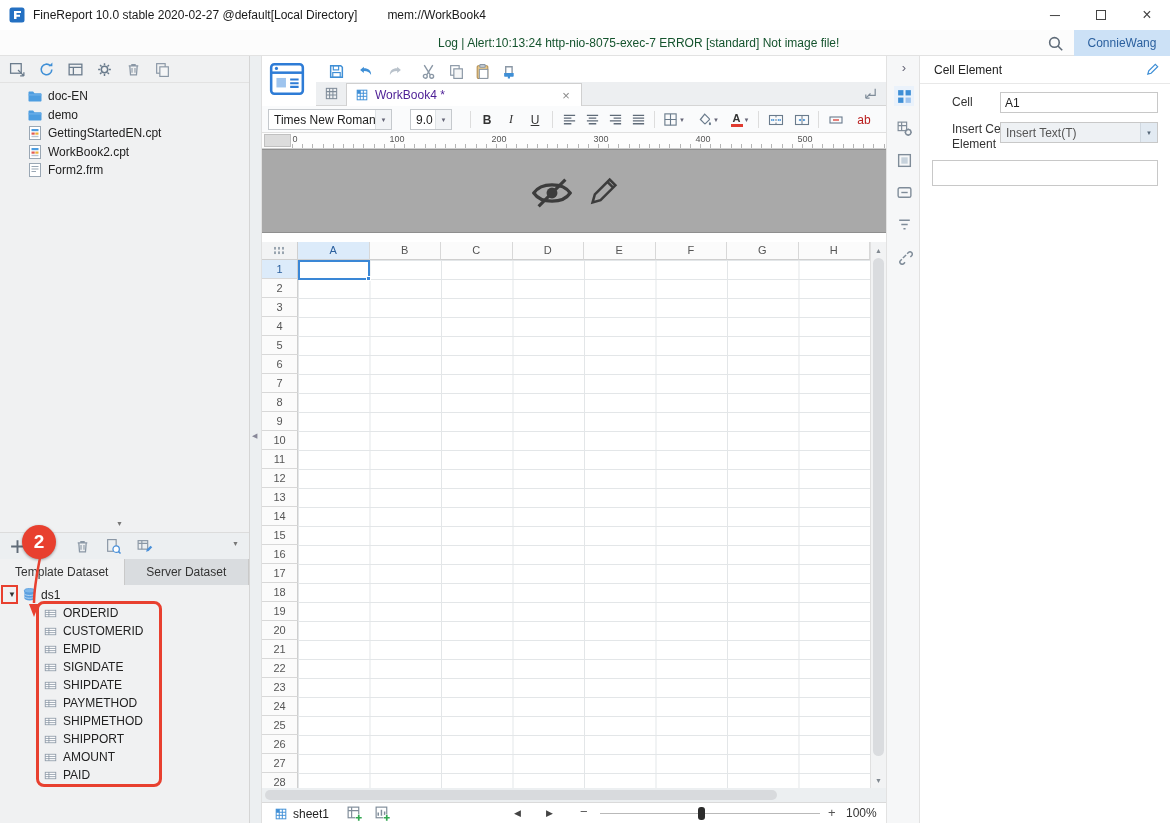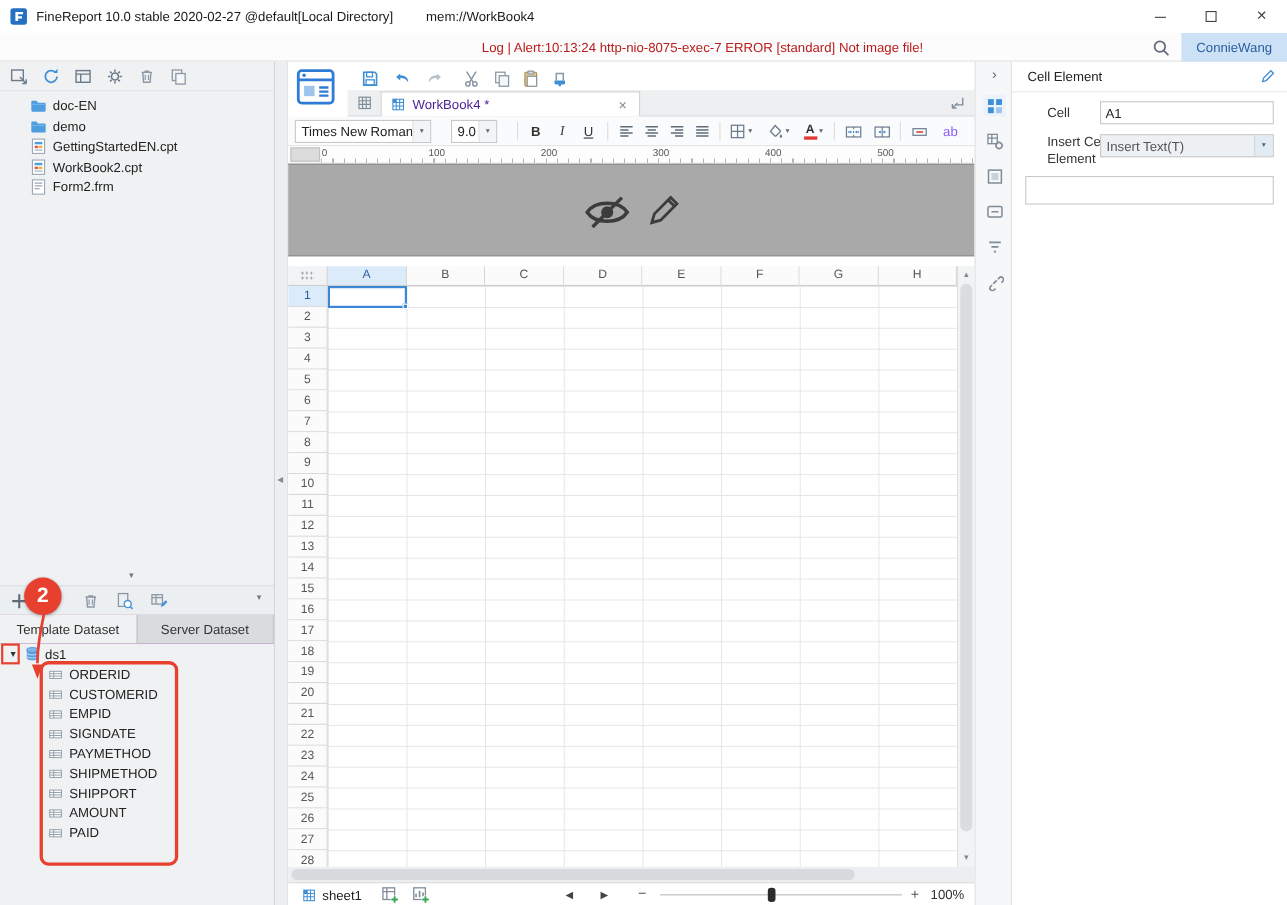--- a/index.html
+++ b/index.html
@@ -15,21 +15,21 @@
 .tb-title{margin-left:8px;color:#1a1a1a}
 .tb-doc{margin-left:30px;color:#1a1a1a}
 .tb-controls{margin-left:auto;display:flex;height:30px}
 .tb-btn{width:46px;height:30px;display:flex;align-items:center;justify-content:center;color:#444;font-size:14px;cursor:default}
 .maxbox{width:10px;height:10px;border:1px solid #444;display:inline-block}
 
 
 .menubar{position:absolute;left:0;top:30px;width:1170px;height:26px;background:#fcfcfc;border-bottom:1px solid #e2e2e2;display:flex;align-items:center;z-index:5}
 .menu-items{display:flex;height:100%}
 .menu-item{padding:0 15px;line-height:26px;color:#1a1a1a}
-.alert-text{position:absolute;left:438px;top:0;line-height:26px;color:#b91c1c;white-space:nowrap}
+.alert-text{position:absolute;left:438px;top:0;line-height:26px;color:#14532d;white-space:nowrap}
 .search-btn{position:absolute;right:106px;top:5px}
 .user-chip{position:absolute;right:0;top:0;width:96px;height:26px;background:#cce1f6;color:#2a5f9e;display:flex;align-items:center;justify-content:center}
 
 
 .left-panel{position:absolute;left:0;top:56px;width:250px;height:767px;background:#f0f1f2;border-right:1px solid #d5d5d5}
 .lp-toolbar{display:flex;align-items:center;height:27px;padding-left:8px;gap:11px;border-bottom:1px solid #e2e2e2}
 .tbtn{width:18px;height:18px;display:inline-flex;align-items:center;justify-content:center}
 .file-tree{position:absolute;left:0;top:31px;width:100%}
 .tree-item{height:18.5px;display:flex;align-items:center;padding-left:27px;gap:5px;color:#222}
 .ds-handle{position:absolute;left:116px;top:464px;font-size:7px;color:#777}
@@ -514,20 +514,28 @@
               </svg>
             </span>
             <span>SIGNDATE</span>
           </div>
           <div class="ds-field">
             <span class="icon">
               <svg width="13" height="13">
                 <use href="#sym-field-icon"></use>
               </svg>
             </span>
+            <span>SHIPDATE</span>
+          </div>
+          <div class="ds-field">
+            <span class="icon">
+              <svg width="13" height="13">
+                <use href="#sym-field-icon"></use>
+              </svg>
+            </span>
             <span>PAYMETHOD</span>
           </div>
           <div class="ds-field">
             <span class="icon">
               <svg width="13" height="13">
                 <use href="#sym-field-icon"></use>
               </svg>
             </span>
             <span>SHIPMETHOD</span>
           </div>
@@ -691,21 +699,21 @@
           <svg width="16" height="16">
             <use href="#sym-unmerge-icon"></use>
           </svg>
         </span>
       <span class="fsep" style="left:556px"></span>
       <span class="fbtn" style="left:562px;width:24px">
           <svg width="16" height="16">
             <use href="#sym-dashcell-icon"></use>
           </svg>
         </span>
-      <span class="fbtn" style="left:590px;width:24px;color:#8b5cf6">ab</span>
+      <span class="fbtn" style="left:590px;width:24px;color:#b91c1c">ab</span>
     </div>
 
     <div class="c-ruler">
       <div class="ruler-corner"></div>
       <div class="ruler-ticks"></div>
     <span class="ruler-num" style="left:33px">0</span>
         <span class="ruler-num" style="left:135px">100</span>
         <span class="ruler-num" style="left:237px">200</span>
         <span class="ruler-num" style="left:339px">300</span>
         <span class="ruler-num" style="left:441px">400</span>

